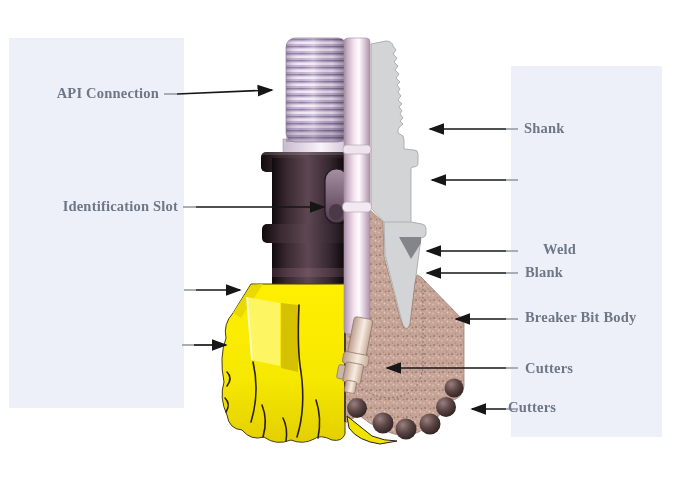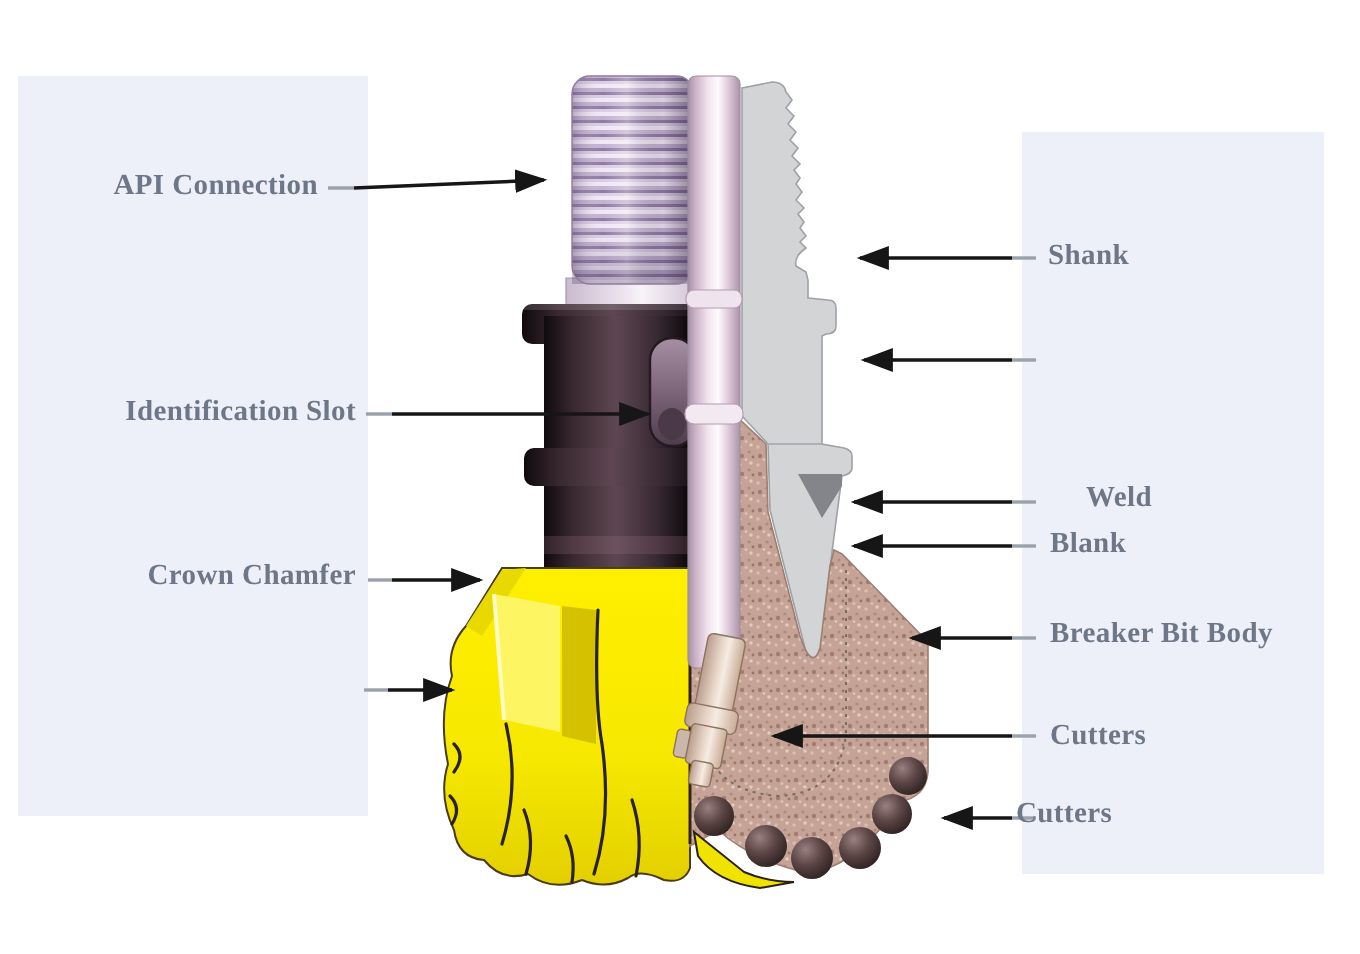--- a/index.html
+++ b/index.html
@@ -222,21 +222,20 @@
         <line x1="506" y1="273" x2="427" y2="273" marker-end="url(#ah)"></line>
         <line x1="506" y1="319" x2="456" y2="319" marker-end="url(#ah)"></line>
         <line x1="506" y1="368" x2="387" y2="368" marker-end="url(#ah)"></line>
         <line x1="506" y1="409" x2="472" y2="409" marker-end="url(#ah)"></line>
       </g>
     </g>
   </svg>
 
   <div class="lbl l" style="top:85px;  right:521px;">API Connection</div>
   <div class="lbl l" style="top:198px; right:502px;">Identification Slot</div>
-  <div class="lbl l" style="top:280px; right:502px;">Crown Chamfer</div>
 
   <div class="lbl r" style="top:120px; left:524px;">Shank</div>
   <div class="lbl r" style="top:241px; left:525px;margin-left:18px;">Weld</div>
   <div class="lbl r" style="top:264px; left:525px;">Blank</div>
   <div class="lbl r" style="top:309px; left:525px;">Breaker Bit Body</div>
   <div class="lbl r" style="top:360px; left:525px;">Cutters</div>
   <div class="lbl r" style="top:399px; left:508px;">Cutters</div>
 </div>
 
 </body></html>

